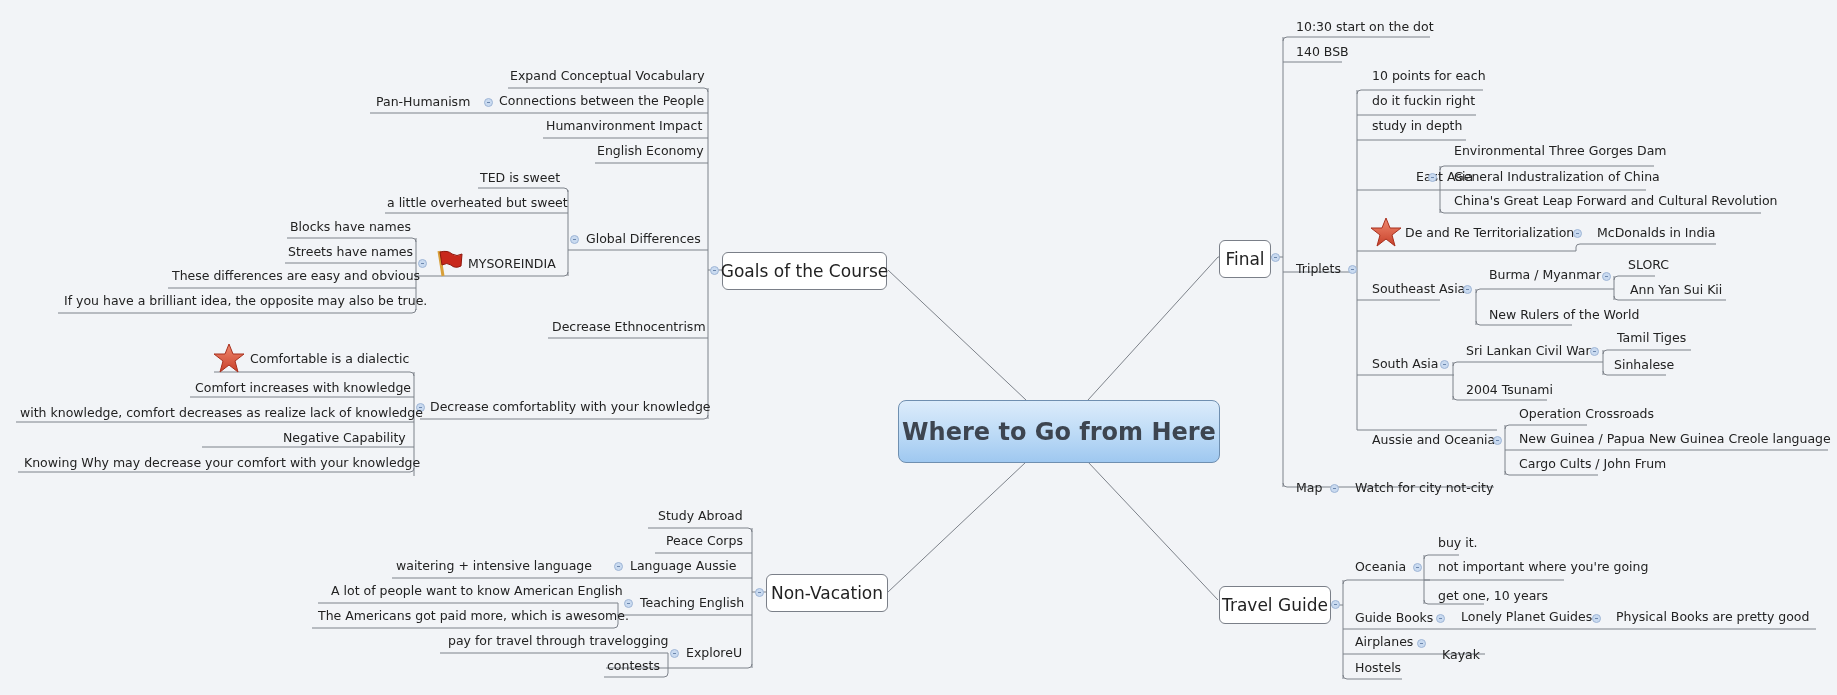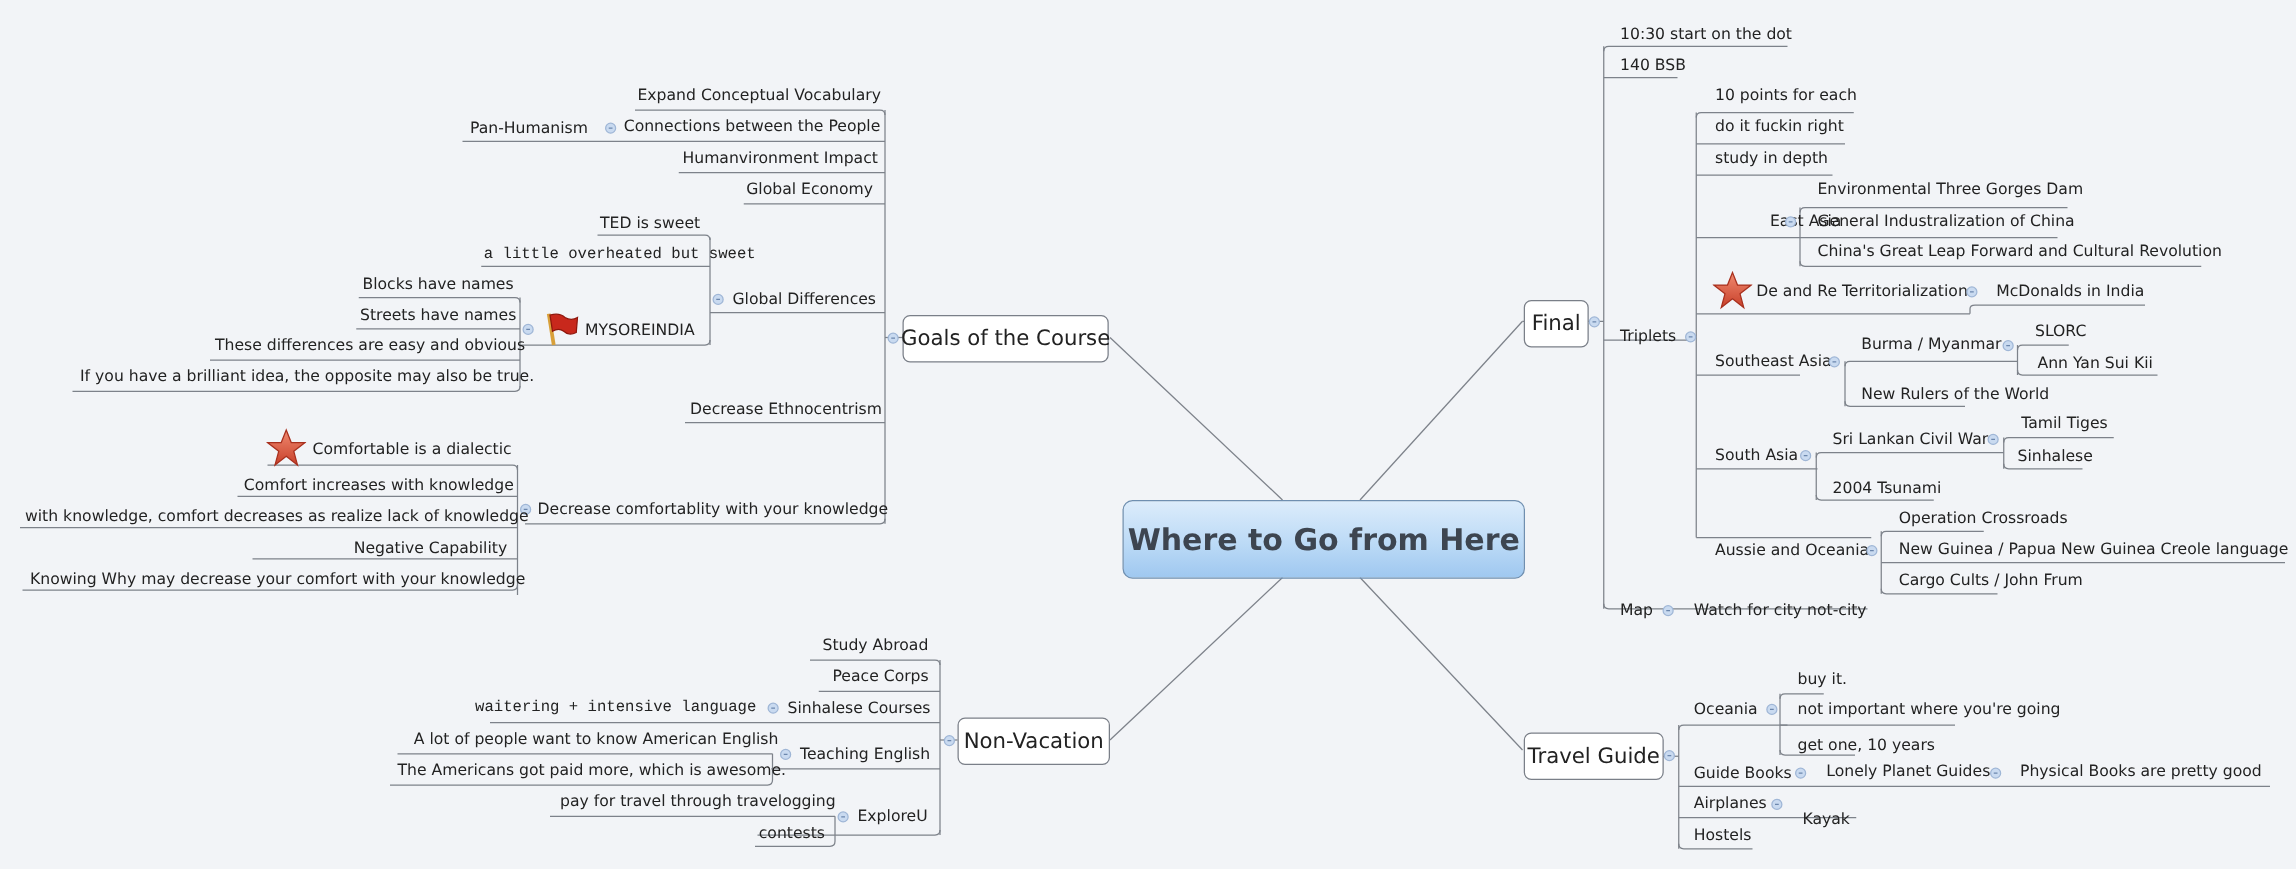--- a/index.html
+++ b/index.html
@@ -143,25 +143,25 @@
 <div class="col" style="left:1271px;top:253px;"></div>
 
 <div class="box" style="left:1219px;top:586px;width:110px;height:36px;">Travel Guide</div>
 <div class="col" style="left:1331px;top:600px;"></div>
 
 <div class="t" style="left:510px;top:68px;">Expand Conceptual Vocabulary</div>
 <div class="t" style="left:499px;top:93px;">Connections between the People</div>
 <div class="col" style="left:484px;top:98px;"></div>
 <div class="t" style="left:376px;top:94px;">Pan-Humanism</div>
 <div class="t" style="left:546px;top:118px;">Humanvironment Impact</div>
-<div class="t" style="left:597px;top:143px;">Global Economy</div>
+<div class="t" style="left:597px;top:143px;">English Economy</div>
 <div class="t" style="left:586px;top:231px;">Global Differences</div>
 <div class="col" style="left:570px;top:235px;"></div>
 <div class="t" style="left:480px;top:170px;">TED is sweet</div>
-<div class="t" style="left:387px;top:195px;font-family:Liberation Mono, monospace;">a little overheated but sweet</div>
+<div class="t" style="left:387px;top:195px;">a little overheated but sweet</div>
 <div class="icon" style="left:434px;top:248px;">
   <svg width="30" height="30" viewBox="0 0 30 30">
       <path d="M5 3 L9 28" stroke="#d8a03a" stroke-width="3" fill="none"></path>
       <path d="M6 4 Q14 2 18 6 Q23 9 28 6 L27 18 Q21 21 17 17 Q13 14 8 17 Z" fill="#c8281c" stroke="#8e160c" stroke-width="1"></path>
     </svg>
 </div>
 <div class="t" style="left:468px;top:256px;">MYSOREINDIA</div>
 <div class="col" style="left:418px;top:259px;"></div>
 <div class="t" style="left:290px;top:219px;">Blocks have names</div>
 <div class="t" style="left:288px;top:244px;">Streets have names</div>
@@ -182,23 +182,23 @@
     </svg>
 </div>
 <div class="t" style="left:250px;top:351px;">Comfortable is a dialectic</div>
 <div class="t" style="left:195px;top:380px;">Comfort increases with knowledge</div>
 <div class="t" style="left:20px;top:405px;">with knowledge, comfort decreases as realize lack of knowledge</div>
 <div class="t" style="left:283px;top:430px;">Negative Capability</div>
 <div class="t" style="left:24px;top:455px;">Knowing Why may decrease your comfort with your knowledge</div>
 
 <div class="t" style="left:658px;top:508px;">Study Abroad</div>
 <div class="t" style="left:666px;top:533px;">Peace Corps</div>
-<div class="t" style="left:630px;top:558px;">Sinhalese Courses</div>
+<div class="t" style="left:630px;top:558px;">Language Aussie</div>
 <div class="col" style="left:614px;top:562px;"></div>
-<div class="t" style="left:380px;top:558px;font-family:Liberation Mono, monospace;">waitering + intensive language</div>
+<div class="t" style="left:396px;top:558px;">waitering + intensive language</div>
 <div class="t" style="left:640px;top:595px;">Teaching English</div>
 <div class="col" style="left:624px;top:599px;"></div>
 <div class="t" style="left:331px;top:583px;">A lot of people want to know American English</div>
 <div class="t" style="left:318px;top:608px;">The Americans got paid more, which is awesome.</div>
 <div class="t" style="left:686px;top:645px;">ExploreU</div>
 <div class="col" style="left:670px;top:649px;"></div>
 <div class="t" style="left:448px;top:633px;">pay for travel through travelogging</div>
 <div class="t" style="left:607px;top:658px;">contests</div>
 
 <div class="t" style="left:1296px;top:19px;">10:30 start on the dot</div>

